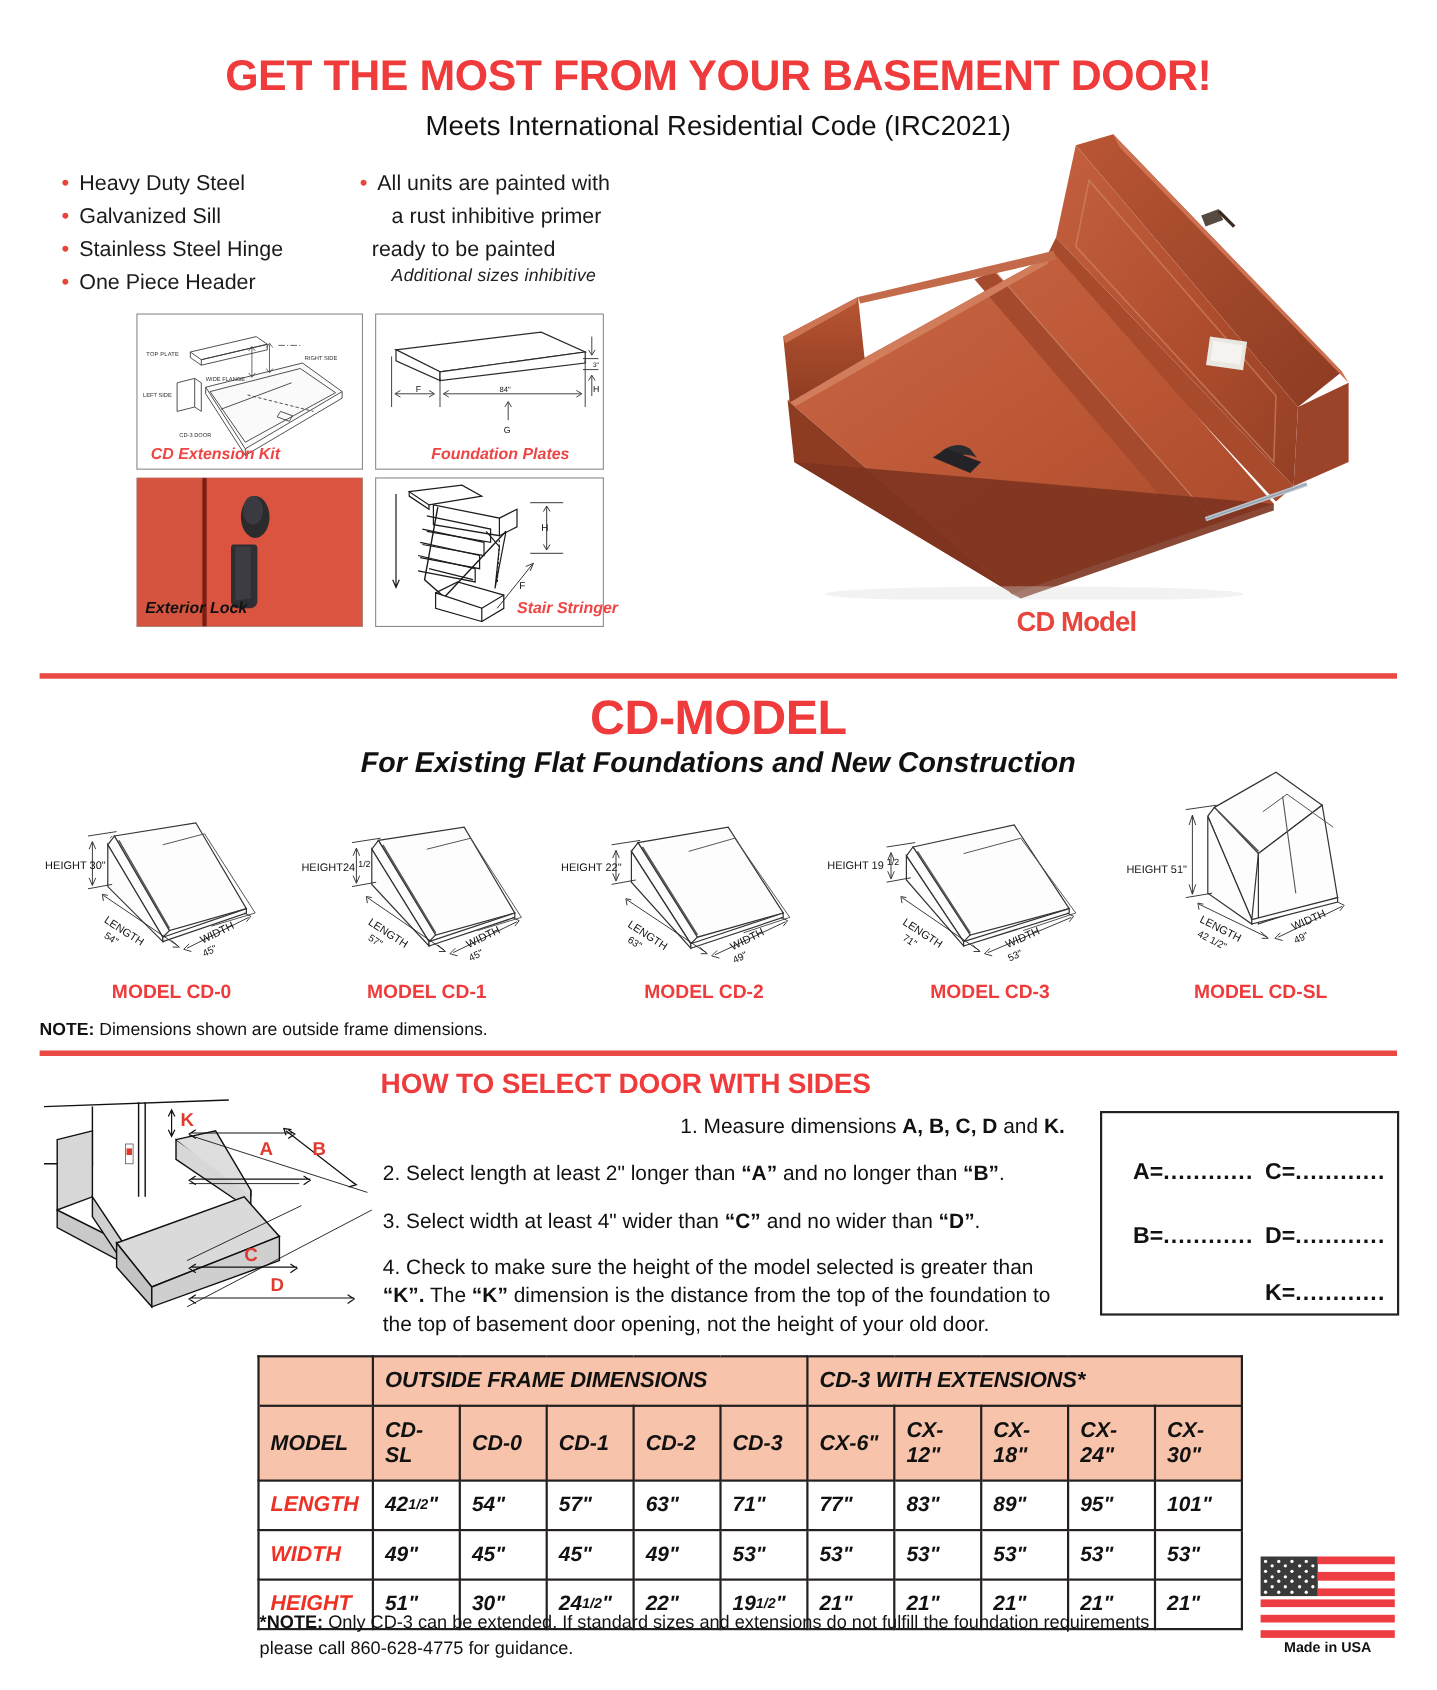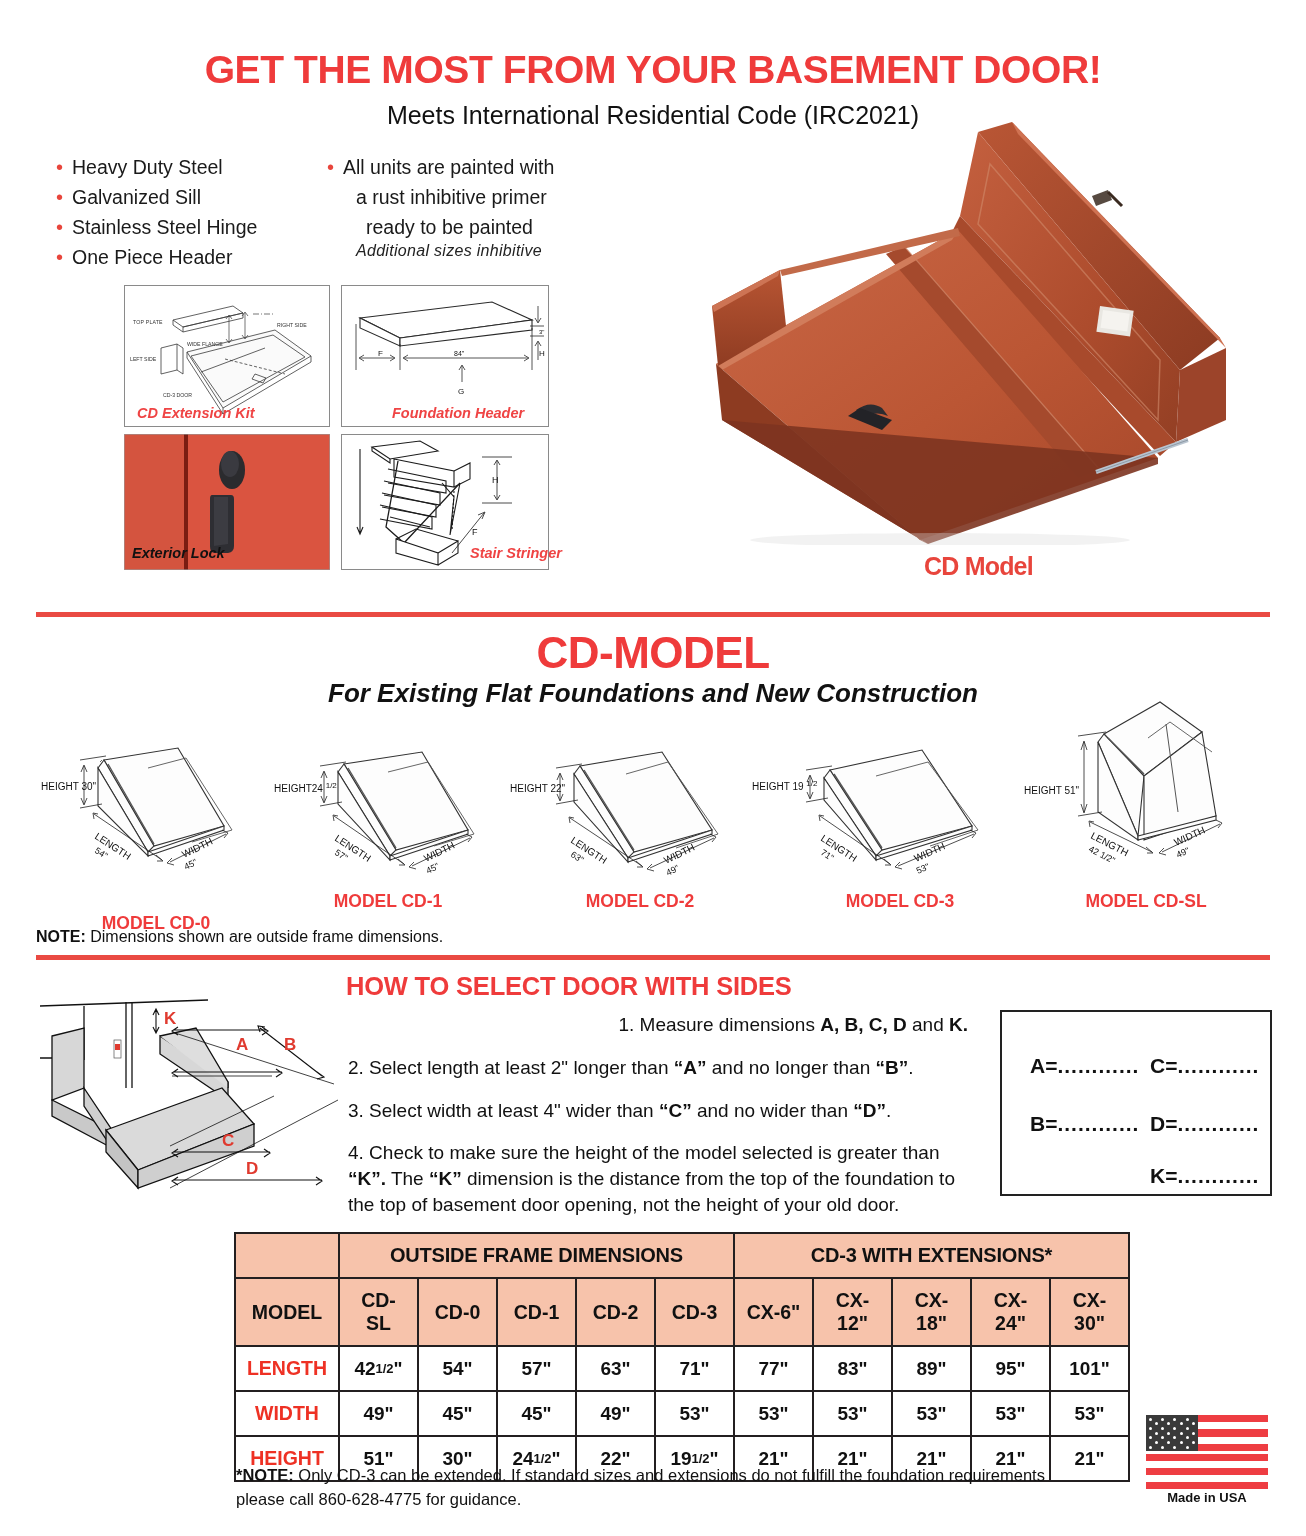--- a/index.html
+++ b/index.html
@@ -211,27 +211,28 @@
   
   .dimtable {
     position: absolute;
     left: 234px;
     top: 1232px;
     border-collapse: collapse;
     background: #fff;
   }
   .dimtable td, .dimtable th {
     border: 2px solid #231f20;
-    text-align: center;
+    text-align: left;
     font-size: 19px;
     font-weight: bold;
     color: #111;
     padding: 10px;
     height: 38px;
     box-sizing: border-box;
+    font-style: italic;
   }
   .dimtable .grouphdr {
     background: #f7c3ab;
     font-size: 20px;
     letter-spacing: -0.2px;
     height: 40px;
   }
   .dimtable .colhdr {
     background: #f7c3ab;
     font-size: 19.5px;
@@ -316,21 +317,21 @@
       <span>One Piece Header</span>
     </div>
   </div>
 
   <div class="features-right">
     <div class="bullet-row">
       <span class="bullet-dot">•</span>
       <span class="wrap-text">All units are painted with</span>
     </div>
     <div class="wrap-text" style="margin-left:29px;">a rust inhibitive primer</div>
-    <div class="wrap-text" style="margin-left:39px;">ready to be painted</div>
+    <div class="wrap-text" style="margin-left:11px;">ready to be painted</div>
     <div class="addl">Additional  sizes  inhibitive</div>
   </div>
 
   <div class="thumb" style="left:124px; top:285px; width:206px; height:142px;">
     <svg width="206" height="142" viewBox="0 0 206 142">
       <g fill="none" stroke="#3a3a3a" stroke-width="0.8">
         <path d="M48 34 L108 20 L118 27 L58 41 Z"></path>
         <path d="M48 34 L48 39 L58 46 L58 41"></path>
         <path d="M58 41 L118 27 L118 32 L58 46"></path>
         <path d="M36 62 L52 58 L52 84 L36 88 Z"></path>
@@ -375,21 +376,21 @@
         <path d="M188 40 L202 40 M188 50 L202 50"></path>
         <path d="M120 96 L120 80 M117 84 L120 79 L123 84"></path>
       </g>
       <text x="36" y="70" font-size="8" fill="#111" font-family="Liberation Sans">F</text>
       <text x="112" y="70" font-size="7" fill="#111" font-family="Liberation Sans">84"</text>
       <text x="116" y="108" font-size="8" fill="#111" font-family="Liberation Sans">G</text>
       <text x="197" y="48" font-size="6" fill="#111" font-family="Liberation Sans">3"</text>
       <text x="197" y="70" font-size="8" fill="#111" font-family="Liberation Sans">H</text>
     </svg>
   </div>
-  <div class="thumb-caption" style="left:392px; top:405px;">Foundation Header</div>
+  <div class="thumb-caption" style="left:392px; top:405px;">Foundation Plates</div>
 
   <div class="thumb" style="left:124px; top:434px; width:206px; height:136px; border:none;">
     <svg width="206" height="136" viewBox="0 0 206 136">
       <rect x="0" y="0" width="206" height="136" fill="#d8503c"></rect>
       <rect x="0" y="0" width="60" height="136" fill="#d4543f"></rect>
       <rect x="60" y="0" width="4" height="136" fill="#7a1d12"></rect>
       <rect x="64" y="0" width="142" height="136" fill="#da5440"></rect>
       <ellipse cx="108" cy="36" rx="13" ry="19" fill="#2b2b2e"></ellipse>
       <ellipse cx="106" cy="30" rx="9" ry="13" fill="#3a3a40"></ellipse>
       <path d="M88 61 L107 61 Q110 61 110 65 L110 112 Q110 118 104 119 L90 119 Q86 118 86 112 L86 65 Q86 61 88 61 Z" fill="#2e2e33"></path>
@@ -516,21 +517,21 @@
         <path d="M58 80 L126 126 M62 80 L57 79 L58 85 M120 121 L127 127 L121 127"></path>
         <path d="M134 128 L190 100 M136 124 L131 129 L138 131 M186 96 L192 99 L188 104"></path>
       </g>
       <text x="5" y="56" font-size="10" fill="#111" font-family="Liberation Sans">HEIGHT 30"</text>
       <text x="58" y="104" font-size="10" fill="#111" font-family="Liberation Sans" transform="rotate(33 58 104)">LENGTH</text>
       <text x="58" y="118" font-size="9" fill="#111" font-family="Liberation Sans" transform="rotate(33 58 118)">54"</text>
       <text x="148" y="124" font-size="10" fill="#111" font-family="Liberation Sans" transform="rotate(-26 148 124)">WIDTH</text>
       <text x="150" y="136" font-size="9" fill="#111" font-family="Liberation Sans" transform="rotate(-26 150 136)">45"</text>
     </svg>
   </div>
-  <div class="model-name" style="left:56px; top:891px; width:200px;margin-top:22px;">MODEL CD-0</div>
+  <div class="model-name" style="left:56px; top:891px; width:200px;">MODEL CD-0</div>
 
   <div style="position:absolute; left:272px; top:744px; width:230px; height:145px;">
     <svg width="230" height="145" viewBox="0 0 230 145">
       <g fill="#fdfdfd" stroke="#333" stroke-width="1.1">
         <path d="M72 20 L150 8 L196 86 L124 106 Z"></path>
         <path d="M72 20 L66 28 L118 112 L124 106 Z"></path>
         <path d="M66 28 L66 60 L118 116 L118 112 Z"></path>
         <path d="M118 112 L196 86 L196 90 L118 116 Z"></path>
       </g>
       <g fill="none" stroke="#555" stroke-width="0.9">

